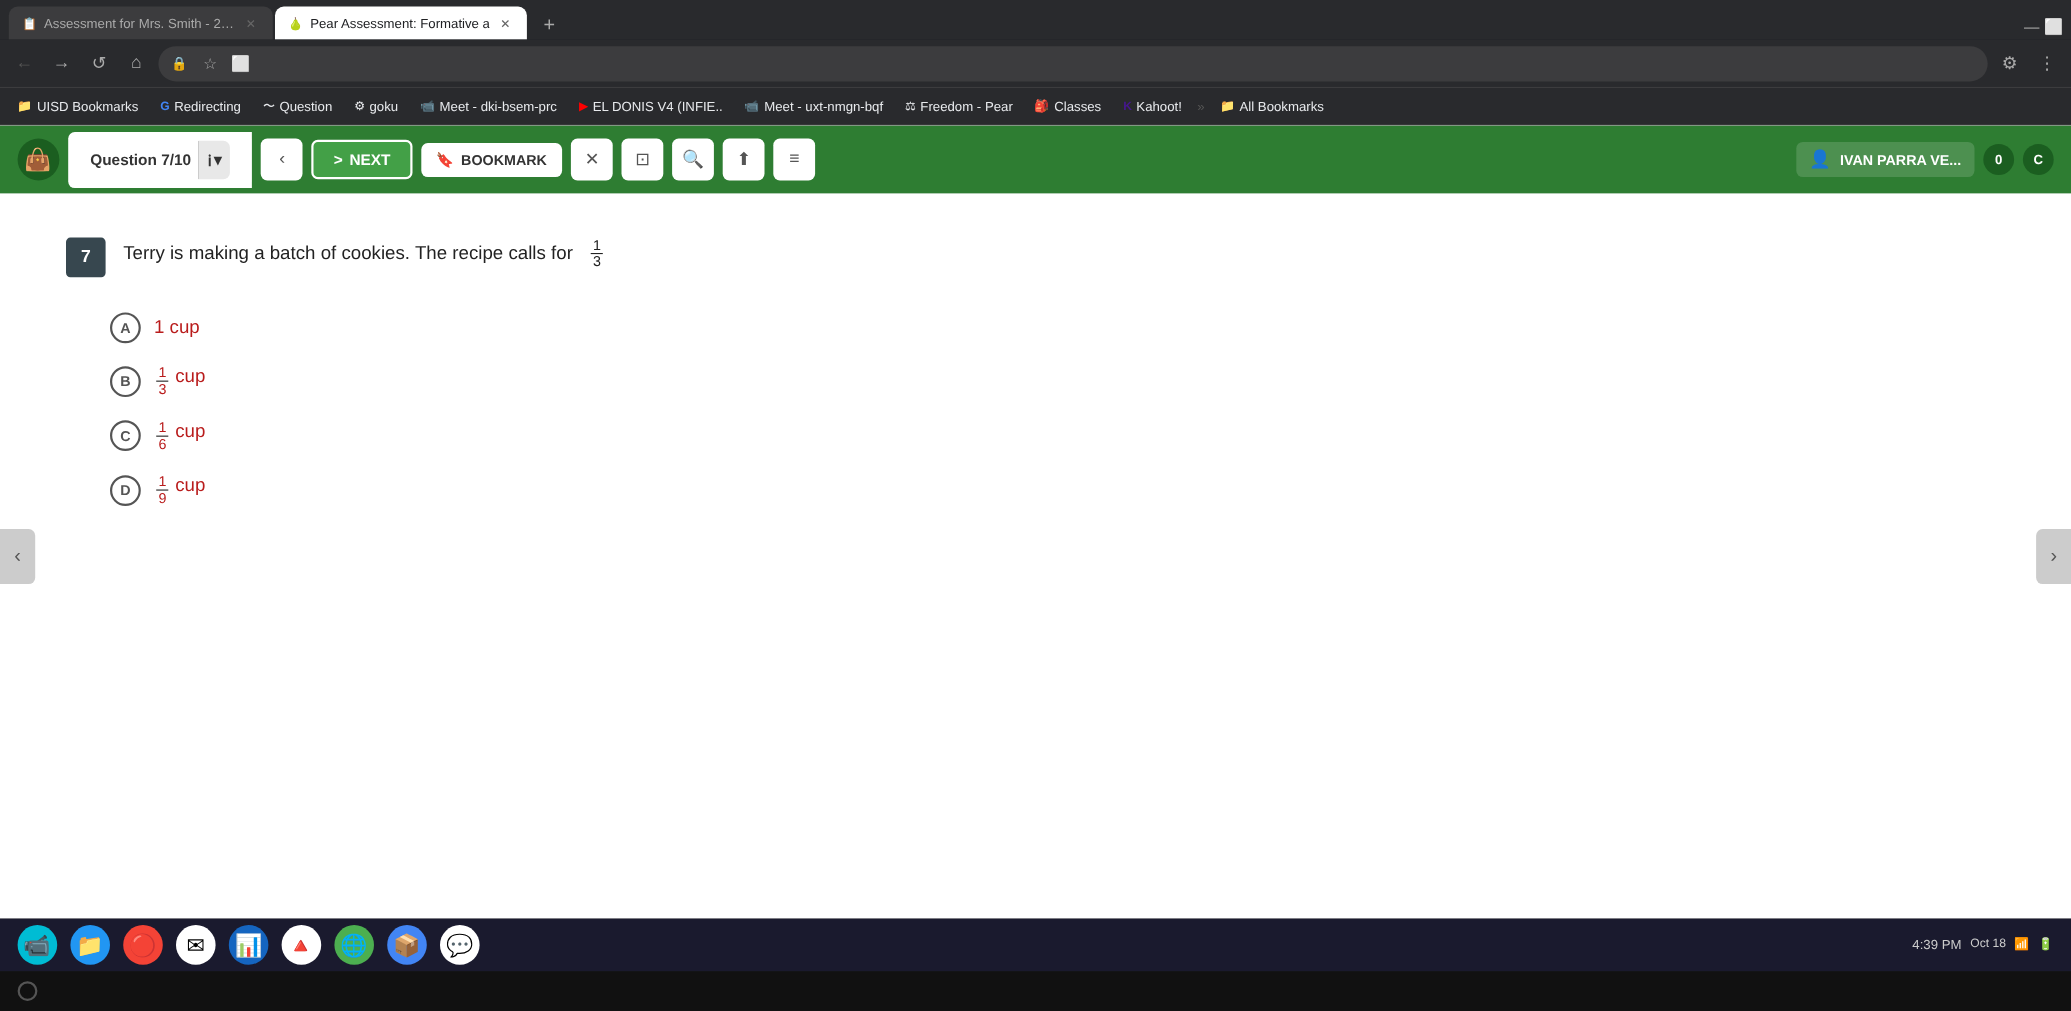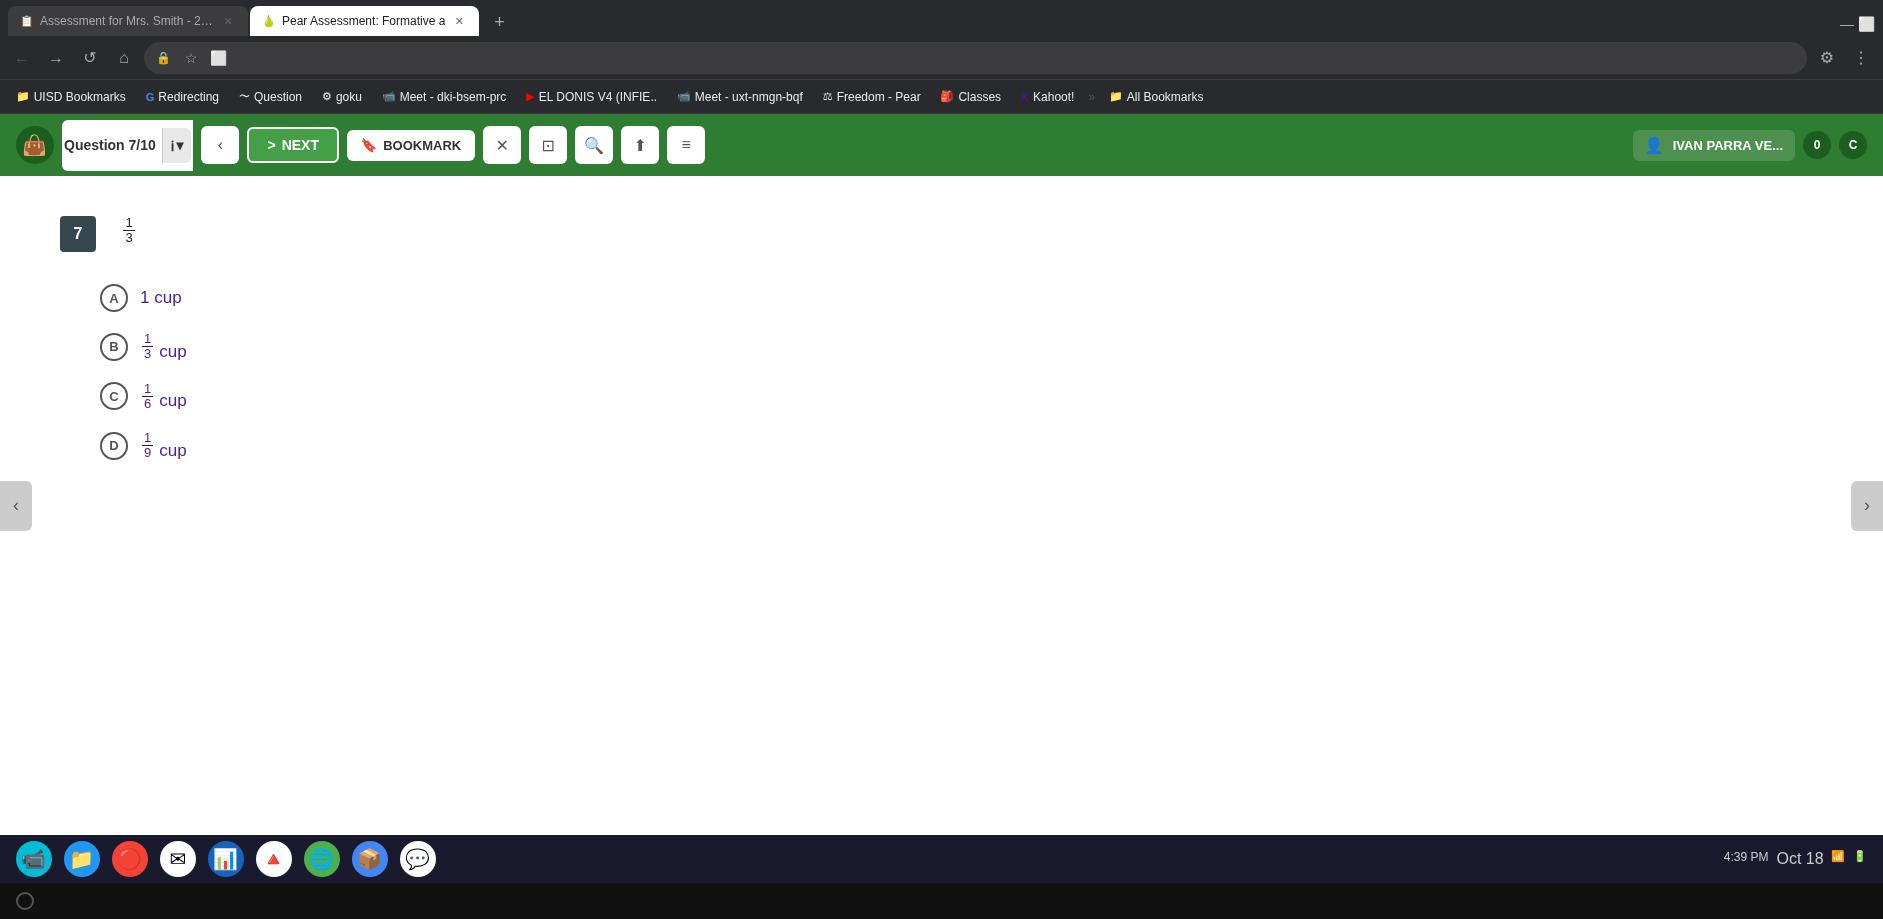--- a/index.html
+++ b/index.html
@@ -36,21 +36,21 @@
     .bookmark-sep { color: #555; margin: 0 2px; }
     .bookmark-icon { font-size: 11px; }
 
     
     .page-content { flex: 1; background: #f5f5f5; display: flex; flex-direction: column; overflow: hidden; }
 
     
     .assessment-toolbar { background: #2e7d32; height: 62px; display: flex; align-items: center; padding: 0 16px; gap: 8px; }
     .logo-bag { width: 38px; height: 38px; background: #1b5e20; border-radius: 50%; display: flex; align-items: center; justify-content: center; font-size: 20px; }
     .question-nav { display: flex; align-items: center; gap: 0; }
-    .question-label { background: #fff; border-radius: 6px 0 0 6px; padding: 8px 2px; font-size: 14px; font-weight: 600; color: #333; display: flex; align-items: center; gap: 6px; }
+    .question-label { background: #fff; border-radius: 6px 0 0 6px; padding: 8px 20px; font-size: 14px; font-weight: 600; color: #333; display: flex; align-items: center; gap: 6px; }
     .q-dropdown { display: flex; align-items: center; gap: 2px; background: #e8e8e8; border-radius: 0 6px 6px 0; padding: 8px 8px; border-left: 1px solid #ccc; cursor: pointer; }
     .nav-arrow-btn { width: 38px; height: 38px; background: #fff; border-radius: 6px; display: flex; align-items: center; justify-content: center; cursor: pointer; font-size: 16px; color: #555; }
     .next-btn { background: #43a047; border-radius: 6px; padding: 8px 18px; display: flex; align-items: center; gap: 6px; cursor: pointer; font-size: 14px; font-weight: 700; color: #fff; border: 2px solid #fff; }
     .toolbar-btn { background: #fff; border-radius: 6px; padding: 8px 14px; display: flex; align-items: center; gap: 6px; cursor: pointer; font-size: 13px; font-weight: 600; color: #333; }
     .toolbar-icon-btn { width: 38px; height: 38px; background: #fff; border-radius: 6px; display: flex; align-items: center; justify-content: center; cursor: pointer; font-size: 16px; color: #555; }
     .toolbar-spacer { flex: 1; }
     .user-btn { display: flex; align-items: center; gap: 8px; background: rgba(255,255,255,0.15); border-radius: 6px; padding: 6px 12px; cursor: pointer; }
     .user-name { color: #fff; font-size: 13px; font-weight: 600; }
     .user-avatar { width: 28px; height: 28px; background: #1b5e20; border-radius: 50%; display: flex; align-items: center; justify-content: center; color: #fff; font-size: 12px; font-weight: 700; }
     .user-avatar-c { width: 28px; height: 28px; background: #1b5e20; border-radius: 50%; display: flex; align-items: center; justify-content: center; color: #fff; font-size: 12px; font-weight: 700; }
@@ -64,21 +64,21 @@
     .question-number { width: 36px; height: 36px; background: #37474f; border-radius: 4px; display: flex; align-items: center; justify-content: center; color: #fff; font-size: 16px; font-weight: 700; flex-shrink: 0; }
     .question-text { font-size: 17px; color: #222; line-height: 1.6; }
 
     .fraction { display: inline-flex; flex-direction: column; align-items: center; vertical-align: middle; margin: 0 2px; line-height: 1.1; }
     .fraction-num { font-size: 13px; border-bottom: 1px solid #222; padding: 0 2px; text-align: center; }
     .fraction-den { font-size: 13px; padding: 0 2px; text-align: center; }
 
     .answer-options { display: flex; flex-direction: column; gap: 20px; padding-left: 40px; }
     .answer-option { display: flex; align-items: center; gap: 12px; cursor: pointer; }
     .option-circle { width: 28px; height: 28px; border-radius: 50%; border: 2px solid #555; display: flex; align-items: center; justify-content: center; font-size: 13px; font-weight: 700; color: #555; flex-shrink: 0; }
-    .option-text { font-size: 17px; color: #4c1d95; display: flex; align-items: flex-end; gap: 4px; }
+    .option-text { font-size: 17px; color: #b91c1c; display: flex; align-items: flex-start; gap: 4px; }
 
     
     .taskbar { height: 48px; background: #1a1a2e; display: flex; align-items: center; justify-content: center; gap: 12px; padding: 0 16px; }
     .taskbar-icon { width: 36px; height: 36px; border-radius: 50%; display: flex; align-items: center; justify-content: center; font-size: 20px; cursor: pointer; }
     .taskbar-status { margin-left: auto; display: flex; align-items: flex-start; gap: 8px; color: #ccc; font-size: 11px; }
 
     
     .system-bar { height: 36px; background: #111; display: flex; align-items: center; justify-content: space-between; padding: 0 16px; }
     .system-circle { width: 18px; height: 18px; border-radius: 50%; border: 2px solid #555; }
   </style>
@@ -226,20 +226,21 @@
     </div>
 
     <div class="question-area" style="position:relative;">
 
       <div class="side-nav-left">‹</div>
       <div class="side-nav-right">›</div>
 
       <div class="question-header">
         <div class="question-number">7</div>
         <div class="question-text">
+          <span>Terry is making a batch of cookies. The recipe calls for</span>
           <span>&nbsp;</span>
           <span class="fraction">
             <span class="fraction-num">1</span>
             <span class="fraction-den">3</span>
           </span>
           <span>&nbsp;</span>
         </div>
       </div>
 
       <div class="answer-options">
@@ -293,21 +294,21 @@
     <div class="taskbar-icon" style="background:#2196f3;">📁</div>
     <div class="taskbar-icon" style="background:#f44336;">🔴</div>
     <div class="taskbar-icon" style="background:#fff;">✉</div>
     <div class="taskbar-icon" style="background:#1565c0;">📊</div>
     <div class="taskbar-icon" style="background:#fff;">🔺</div>
     <div class="taskbar-icon" style="background:#4caf50;">🌐</div>
     <div class="taskbar-icon" style="background:#4285f4;">📦</div>
     <div class="taskbar-icon" style="background:#fff;">💬</div>
     <div class="taskbar-status">
       <span style="color:#ccc;font-size:12px;">4:39 PM</span>
-      <span style="color:#ccc;font-size:16px;">Oct 18</span>
+      <span style="color:#ccc;font-size:11px;">Oct 18</span>
       <span>📶</span>
       <span>🔋</span>
     </div>
   </div>
 
   <div class="system-bar">
     <div class="system-circle"></div>
   </div>
 
 </div>

